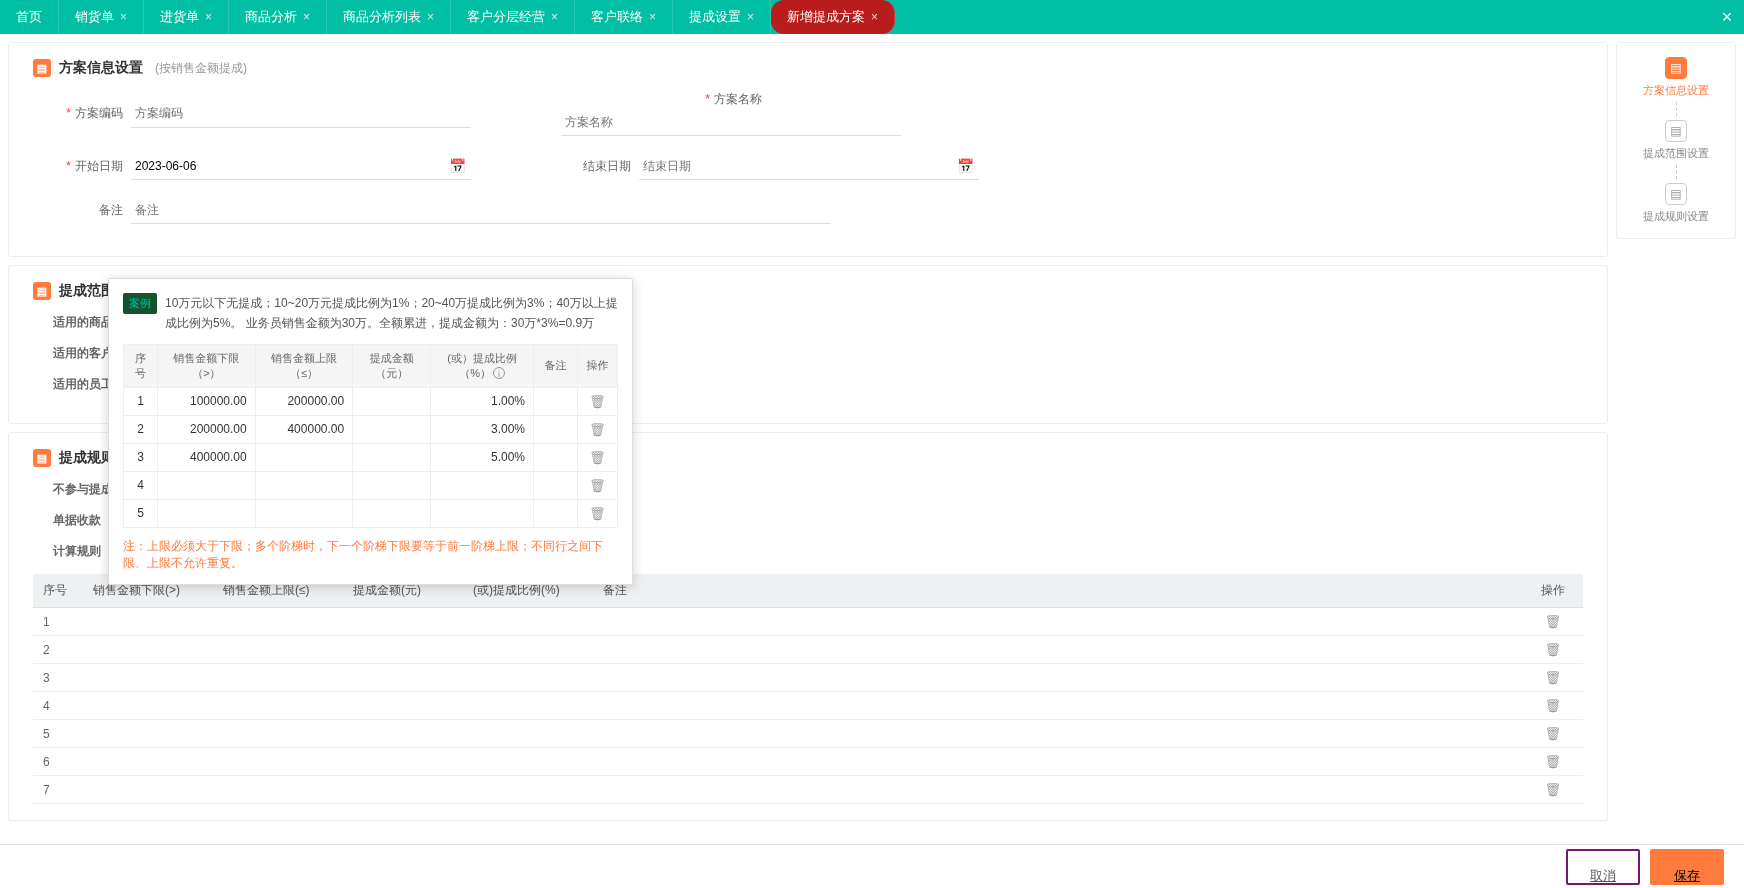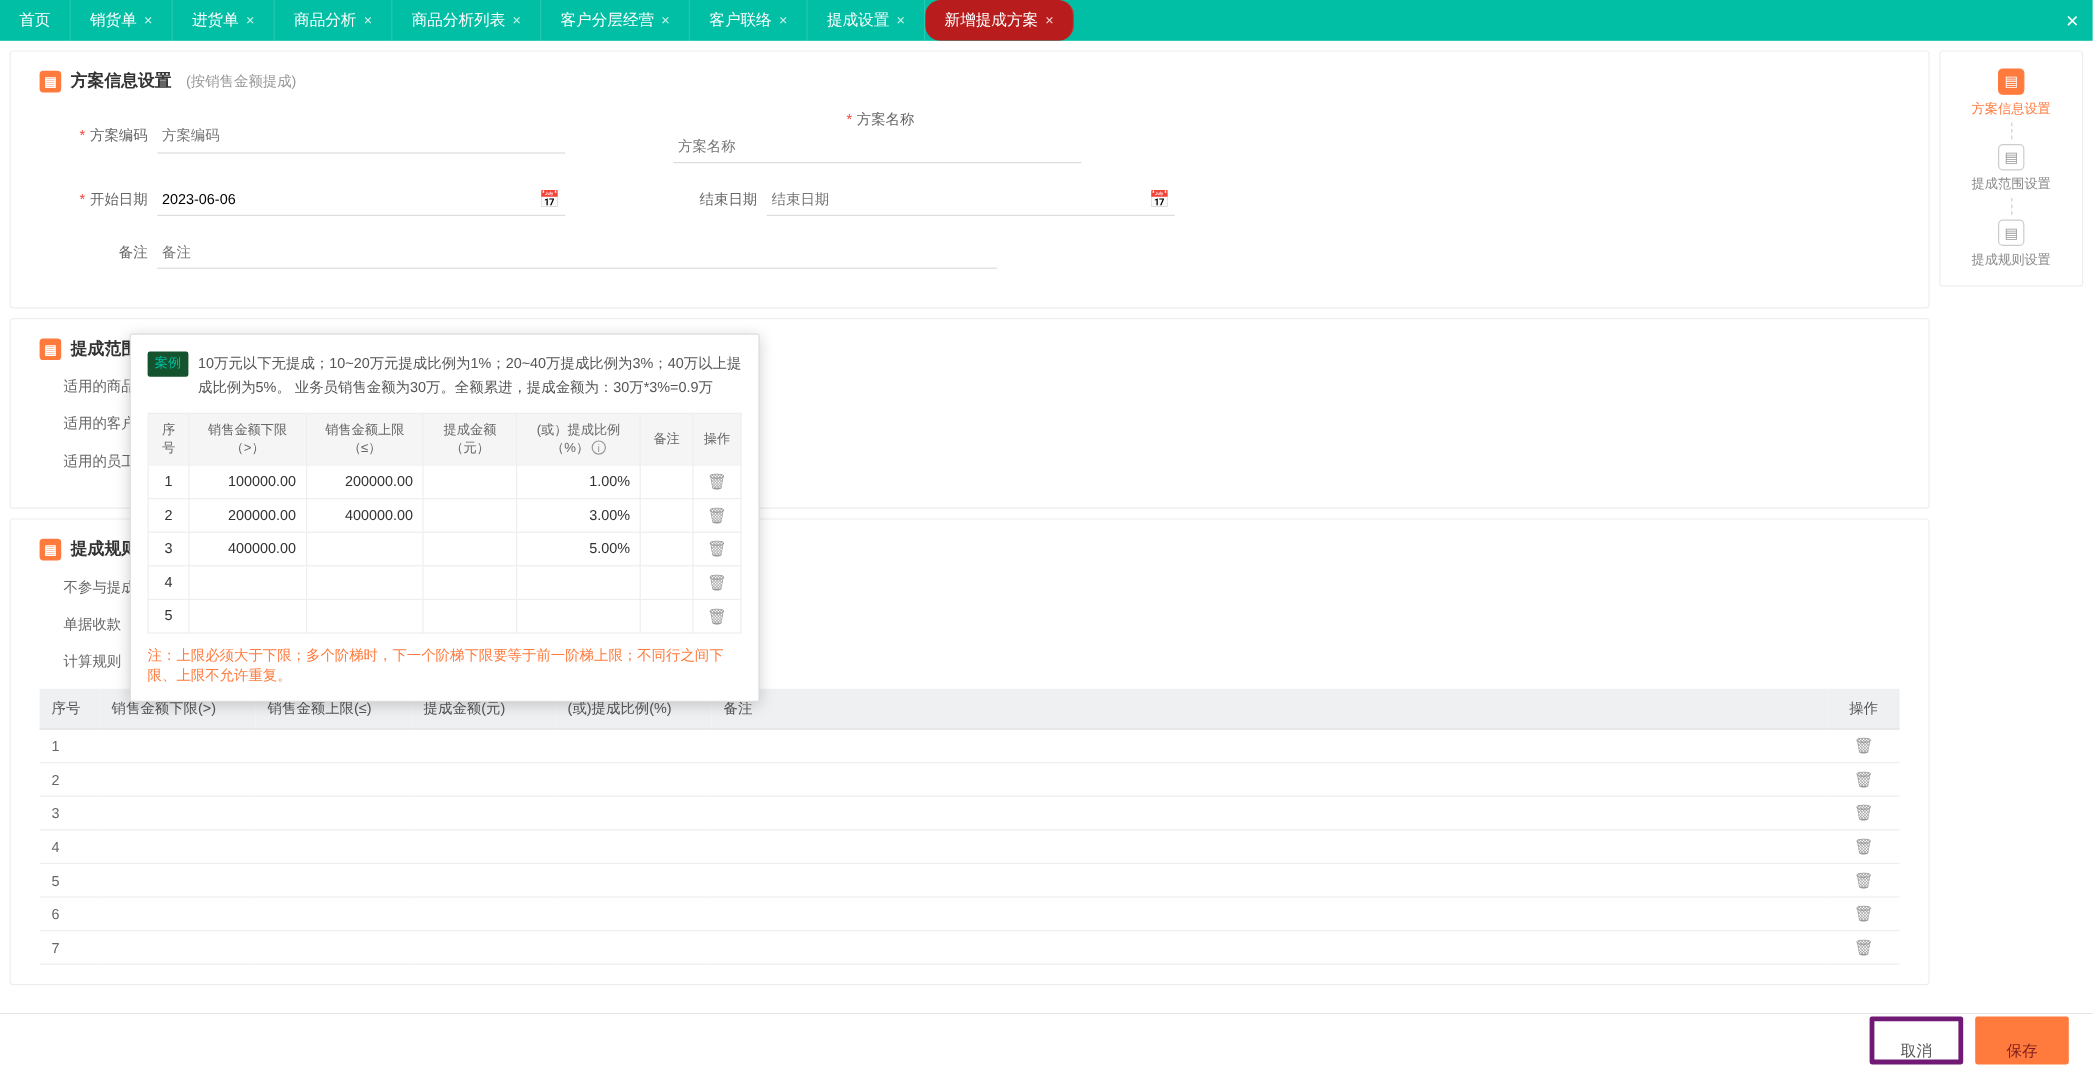--- a/index.html
+++ b/index.html
@@ -24,21 +24,21 @@
     .form-rows { padding-left: 20px; }
     .form-row { display:flex; gap: 40px; margin-bottom: 16px; }
     .form-item { display:flex; align-items:center; }
     .form-label { width: 70px; text-align:right; margin-right: 8px; color:#666; font-size:12px; }
     .req { color:#f44336; margin-right:4px; }
     .form-input { width: 340px; height: 28px; border:none; border-bottom:1px solid #ddd; font-size:12px; padding: 0 4px; outline:none; }
     .form-input.wide { width: 700px; }
     .date-wrap { position:relative; width:340px; }
     .date-icon { position:absolute; right:4px; top:6px; color:#ff7a3d; font-size:14px; }
     
-    .scope-row { display:flex; align-items:center; margin-bottom:14px; padding-left:20px; }
+    .scope-row { display:flex; align-items:center; margin-bottom:14px; padding-left:20px;font-weight:bold; }
     .scope-label { color:#666; font-size:12px; }
     
     .radio-group { display:flex; align-items:center; gap:16px; padding-left:24px; }
     .radio-item { display:inline-flex; align-items:center; gap:4px; cursor:pointer; font-size:12px; color:#333; }
     .radio-dot { width:13px; height:13px; border-radius:50%; border:1px solid #999; display:inline-flex; align-items:center; justify-content:center; }
     .radio-dot.checked { border-color:#ff7a3d; }
     .radio-dot.checked::after { content:''; width:7px; height:7px; border-radius:50%; background:#ff7a3d; }
     
     
     .popover { position:absolute; left:108px; top:244px; width:525px; background:#fff; border:1px solid #ddd; box-shadow:0 2px 12px rgba(0,0,0,.18); padding:14px 14px 12px; z-index:50; border-radius:2px; }
@@ -64,22 +64,22 @@
     .side-nav { border:1px solid #eee; border-radius:3px; padding:14px 6px; display:flex; flex-direction:column; align-items:center; gap:0; }
     .side-step { display:flex; flex-direction:column; align-items:center; gap:4px; cursor:pointer; }
     .side-step .step-icon { width:22px; height:22px; border:1px solid #ccc; border-radius:4px; display:flex; align-items:center; justify-content:center; color:#999; font-size:12px; }
     .side-step.active .step-icon { border-color:#ff7a3d; background:#ff7a3d; color:#fff; }
     .side-step.active .step-label { color:#ff7a3d; }
     .step-label { font-size:11px; color:#888; text-align:center; }
     .step-connector { width:1px; height:14px; border-left:1px dashed #ccc; margin:4px 0; }
     
     
     .footer-bar { position:fixed; bottom:0; left:0; right:0; height:44px; background:#fff; border-top:1px solid #e5e5e5; display:flex; justify-content:flex-end; align-items:center; gap:10px; padding:0 20px; }
-    .btn { height:30px; padding:16px 22px; border-radius:2px; font-size:13px; cursor:pointer; border:4px solid #701a75; background:#fff; color:#555; }
-    .btn.primary { background:#ff7a3d; border-color:#ff7a3d; color:#7f1d1d; }
+    .btn { height:30px; padding:16px 22px; border-radius:2px; font-size:13px; cursor:pointer; border:2px solid #701a75; background:#fff; color:#555;text-decoration:underline; }
+    .btn.primary { background:#ff7a3d; border-color:#ff7a3d; color:#000000; }
     
     .rel { position:relative; }
   </style>
 </head>
 <body>
 
 <div class="tab-bar">
   <div class="tab">首页</div>
   <div class="tab">
       <span>销货单</span>

